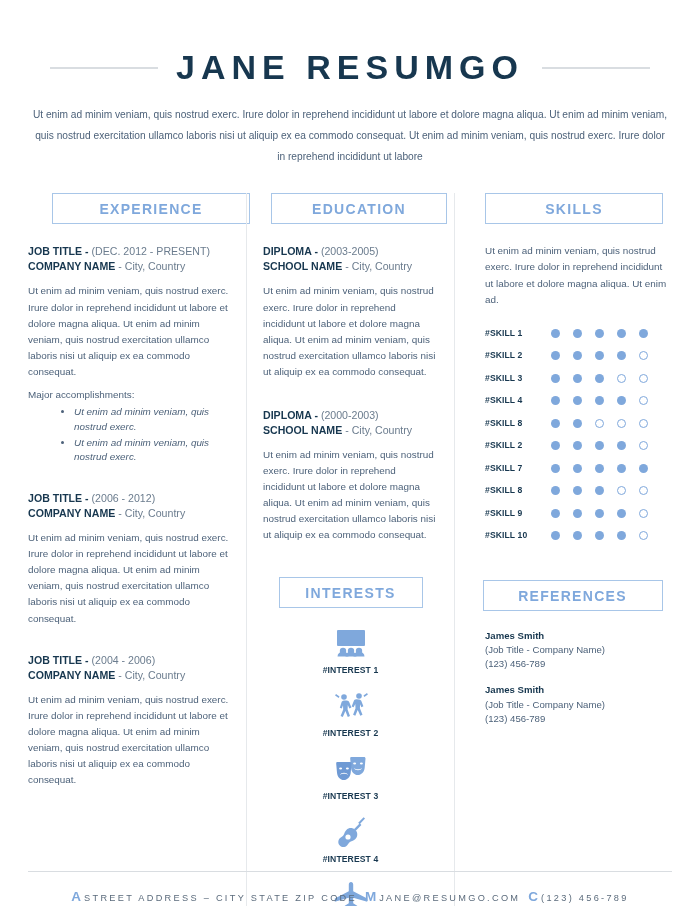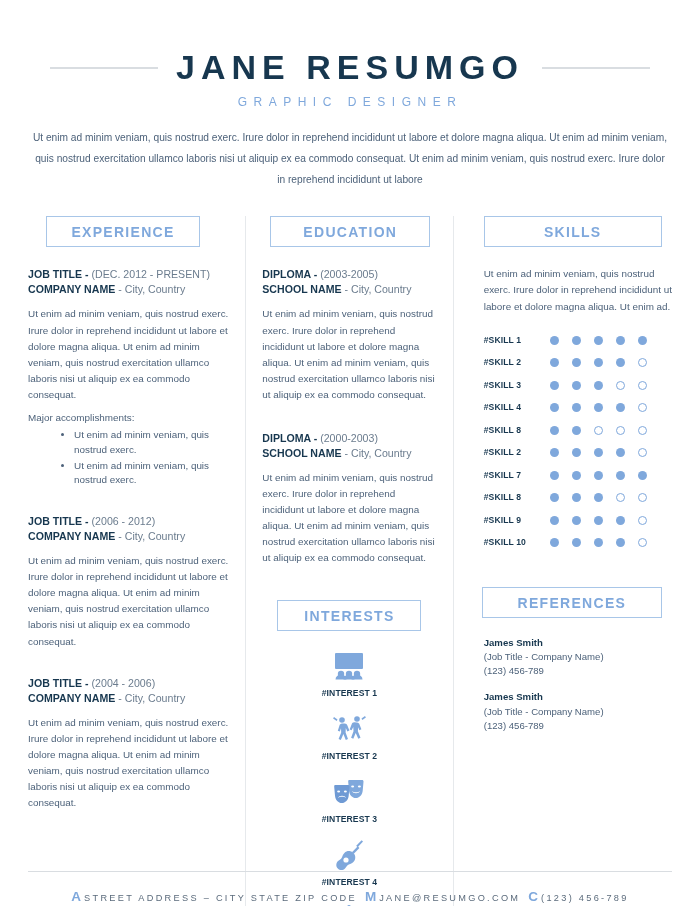--- a/index.html
+++ b/index.html
@@ -49,42 +49,42 @@
   .col-skl{width:220px;padding-left:18px;border-left:1px solid #e6e9ec;}
 
   
   .sec-box{
     border:1px solid var(--blue-lt);
     color:var(--blue);
     font-size:14px;font-weight:bold;letter-spacing:1.3px;
     text-align:center;padding:7px 4px 6px;
     margin-bottom:19px;
   }
-  .sec-box.exp{width:154px;margin-left:18px;}
-  .sec-box.edu{width:160px;margin-left:8px;}
+  .sec-box.exp{width:198px;margin-left:24px;}
+  .sec-box.edu{width:176px;margin-left:8px;}
   .sec-box.skl{width:178px;margin-left:12px;}
   .sec-box.int{width:144px;margin:34px auto 20px;}
   .sec-box.ref{width:180px;margin:40px auto 18px;}
 
   
   .entry{margin-bottom:17px;}
   .entry-title{
     font-size:10.6px;color:var(--navy);line-height:1.42;margin-top:20px;
   }
   .entry-title b{font-weight:bold;}
   .entry-title .meta{color:var(--muted);font-weight:normal;}
   .entry-body{
     margin-top:9px;font-size:9.9px;line-height:1.62;color:#4d627a;
   }
   .entry-sub{margin-top:7px;font-size:9.9px;line-height:1.62;color:#4d627a;}
   ul.accomp{
     margin:2px 0 0;padding-left:46px;
   }
   ul.accomp li{
-    font-size:9.9px;line-height:1.5;color:#4d627a;margin-bottom:1px;
+    font-size:9.9px;line-height:1.5;color:#4d627a;margin-bottom:1px;font-style:italic;
   }
   .entry.gap{margin-top:26px;}
   .edu-entry{margin-bottom:28px;}
 
   
   .skills-intro{
     font-size:9.9px;line-height:1.62;color:#4d627a;margin-bottom:20px;padding-left:12px;
   }
   .skill-row{
     display:flex;align-items:flex-end;margin-bottom:12.5px;padding-left:12px;
@@ -135,21 +135,20 @@
 <body>
 
 <div class="page">
 
   <div class="header">
     <div class="name-row">
       <div class="name-rule"></div>
       <div class="name">JANE RESUMGO</div>
       <div class="name-rule"></div>
     </div>
-    <div class="role">GRAPHIC DESIGNER</div>
     <div class="summary">Ut enim ad minim veniam, quis nostrud exerc. Irure dolor in reprehend incididunt ut labore et dolore magna aliqua. Ut enim ad minim veniam, quis nostrud exercitation ullamco laboris nisi ut aliquip ex ea commodo consequat. Ut enim ad minim veniam, quis nostrud exerc. Irure dolor in reprehend incididunt ut labore</div>
   </div>
 
   <div class="columns">
 
     <div class="col col-exp">
       <div class="sec-box exp">EXPERIENCE</div>
 
       <div class="entry">
         <div class="entry-title">

